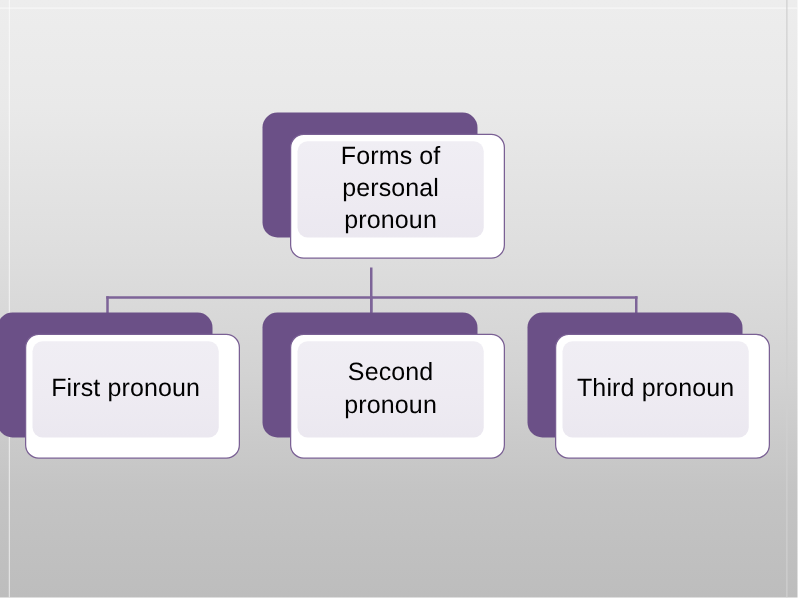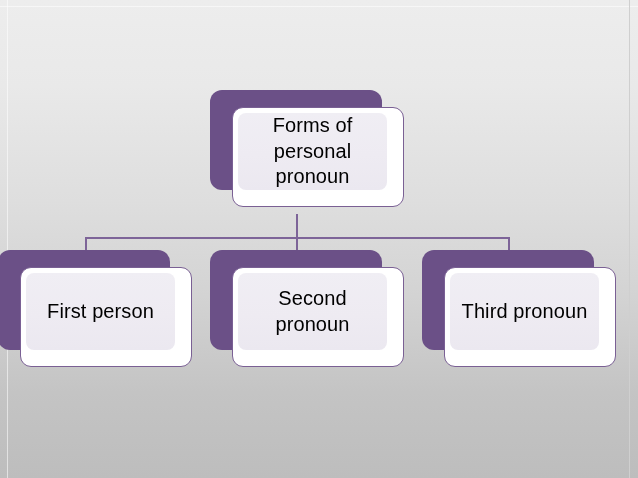--- a/index.html
+++ b/index.html
@@ -159,21 +159,21 @@
 personal
 pronoun</span>
       </div>
     </div>
   </div>
 
   <div class="node wide-label" id="node-first">
     <div class="shadow-block"></div>
     <div class="card">
       <div class="panel">
-        <span class="label">First person</span>
+        <span class="label">First pronoun</span>
       </div>
     </div>
   </div>
 
   <div class="node" id="node-second">
     <div class="shadow-block"></div>
     <div class="card">
       <div class="panel">
         <span class="label">Second
 pronoun</span>

